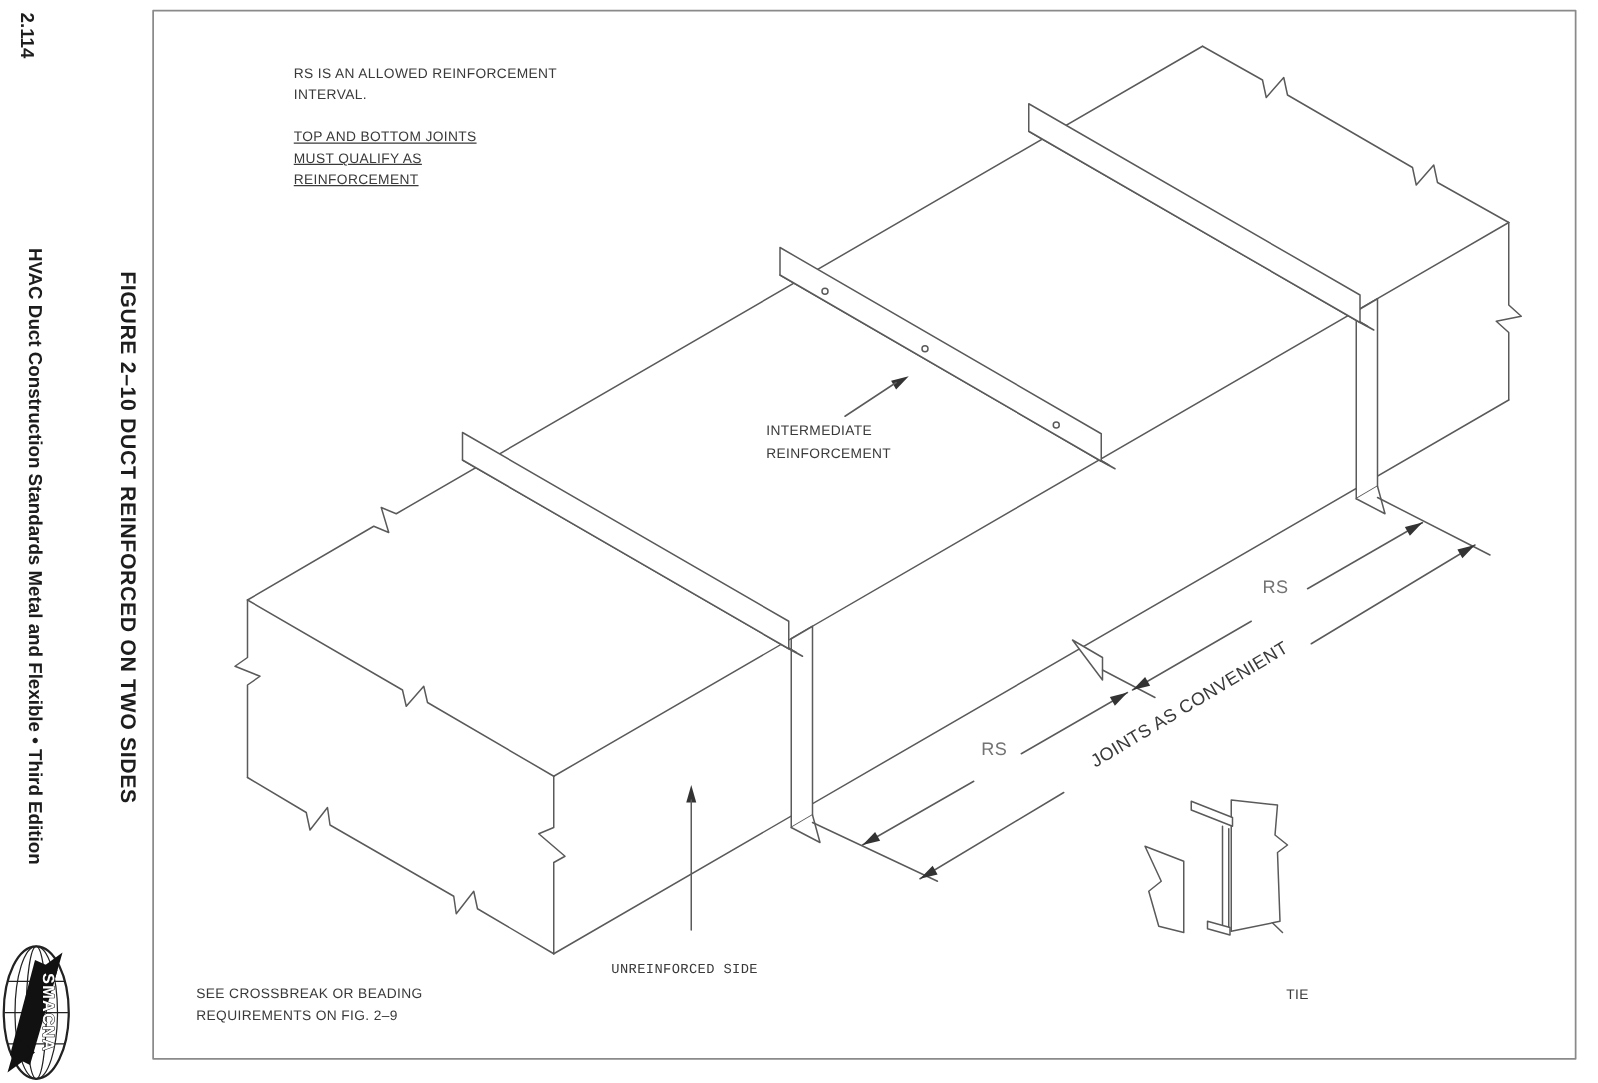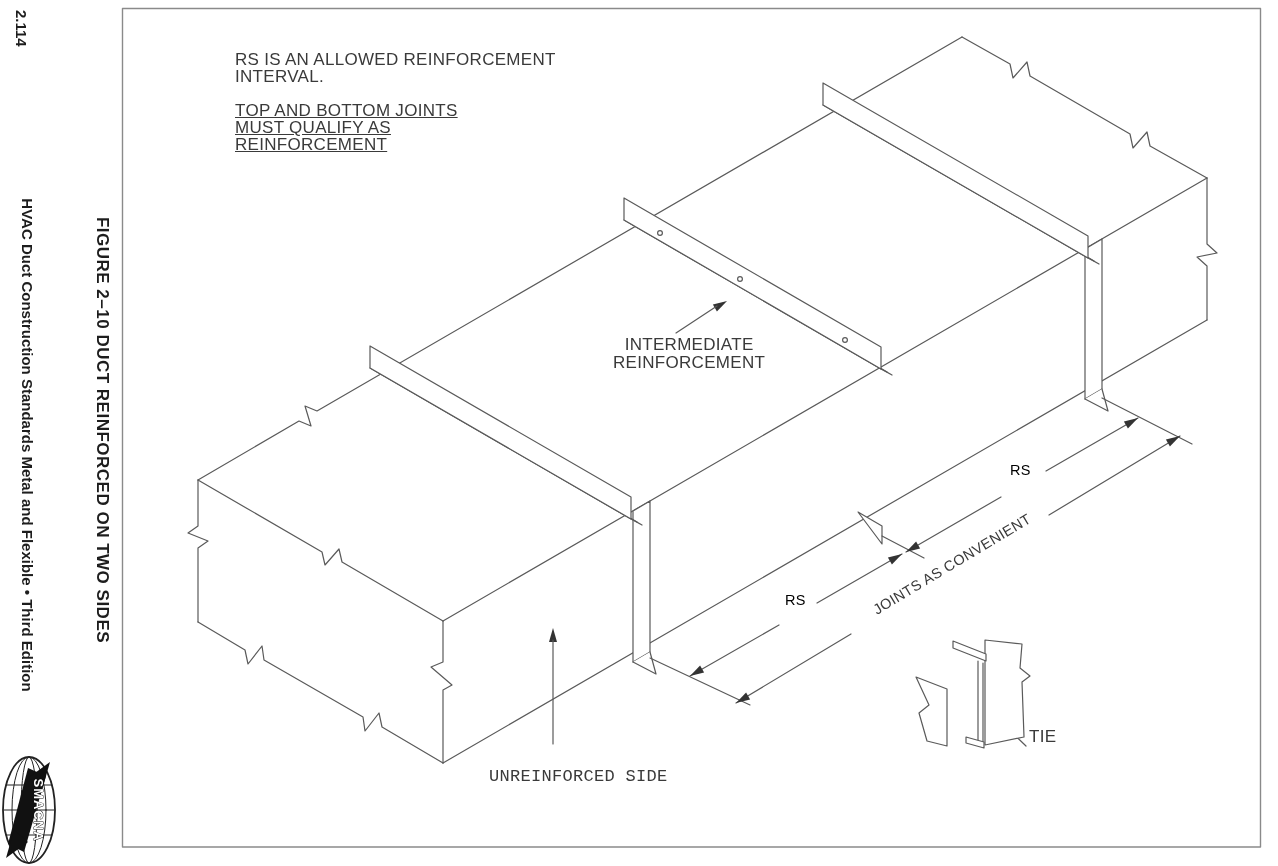--- a/index.html
+++ b/index.html
@@ -1,21 +1,21 @@
 <!DOCTYPE html>
 <html><head>
 <meta charset="utf-8">
 <style>
   html,body{margin:0;padding:0;background:#fff;}
   #page{position:relative;width:1278px;height:866px;background:#fff;overflow:hidden;
         font-family:"Liberation Sans", sans-serif;color:#333;}
   #artwork{position:absolute;left:0;top:0;width:1278px;height:866px;}
-  .lbl{position:absolute;font-size:17px;line-height:17px;letter-spacing:.3px;
+  .lbl{position:absolute;font-size:11px;line-height:17px;letter-spacing:.3px;
        color:#3a3a3a;white-space:pre-line;}
-  .dimlbl{position:absolute;font-size:14.5px;color:#000000;letter-spacing:.4px;}
+  .dimlbl{position:absolute;font-size:14.5px;color:#737373;letter-spacing:.4px;}
   .rot{position:absolute;transform-origin:0 0;transform:rotate(90deg);
        font-weight:bold;color:#1d1d1d;white-space:nowrap;}
   #page-number{left:30px;top:10px;width:120px;font-size:15px;}
   #edition-title{left:36px;top:145px;width:600px;font-size:15px;text-align:center;}
   #figure-title{left:112px;top:160px;width:540px;font-size:17px;text-align:center;letter-spacing:.5px;}
   #joints-convenient{position:absolute;left:852px;top:556px;width:200px;text-align:center;
        font-size:14.5px;color:#3a3a3a;letter-spacing:.4px;transform:rotate(-31deg);}
 </style>
 </head>
 <body>
@@ -135,20 +135,22 @@
 
   <div id="page-number" class="rot">2.114</div>
   <div id="edition-title" class="rot">HVAC Duct Construction Standards Metal and Flexible • Third Edition</div>
   <div id="figure-title" class="rot">FIGURE 2–10  DUCT REINFORCED ON TWO SIDES</div>
 
   <div class="lbl" style="left:235px;top:51px;">RS IS AN ALLOWED REINFORCEMENT
 INTERVAL.</div>
   <div class="lbl" style="left:235px;top:102px;text-decoration:underline;">TOP AND BOTTOM JOINTS
 MUST QUALIFY AS
 REINFORCEMENT</div>
-  <div class="lbl" style="left:613px;top:336px;line-height:18px;text-align:center;">INTERMEDIATE
+  <div class="lbl" style="left:613px;top:336px;line-height:18px;">INTERMEDIATE
 REINFORCEMENT</div>
   <div class="lbl" style="left:489px;top:768px;font-family:Liberation Mono, monospace;">UNREINFORCED SIDE</div>
-  <div class="lbl" style="left:1029px;top:728px;">TIE</div>
+  <div class="lbl" style="left:157px;top:786px;line-height:18px;">SEE CROSSBREAK OR BEADING
+REQUIREMENTS ON FIG. 2–9</div>
+  <div class="lbl" style="left:1029px;top:788px;">TIE</div>
   <div class="dimlbl" style="left:785px;top:592px;">RS</div>
   <div class="dimlbl" style="left:1010px;top:462px;">RS</div>
   <div id="joints-convenient">JOINTS AS CONVENIENT</div>
 </div>
 
 </body></html>

